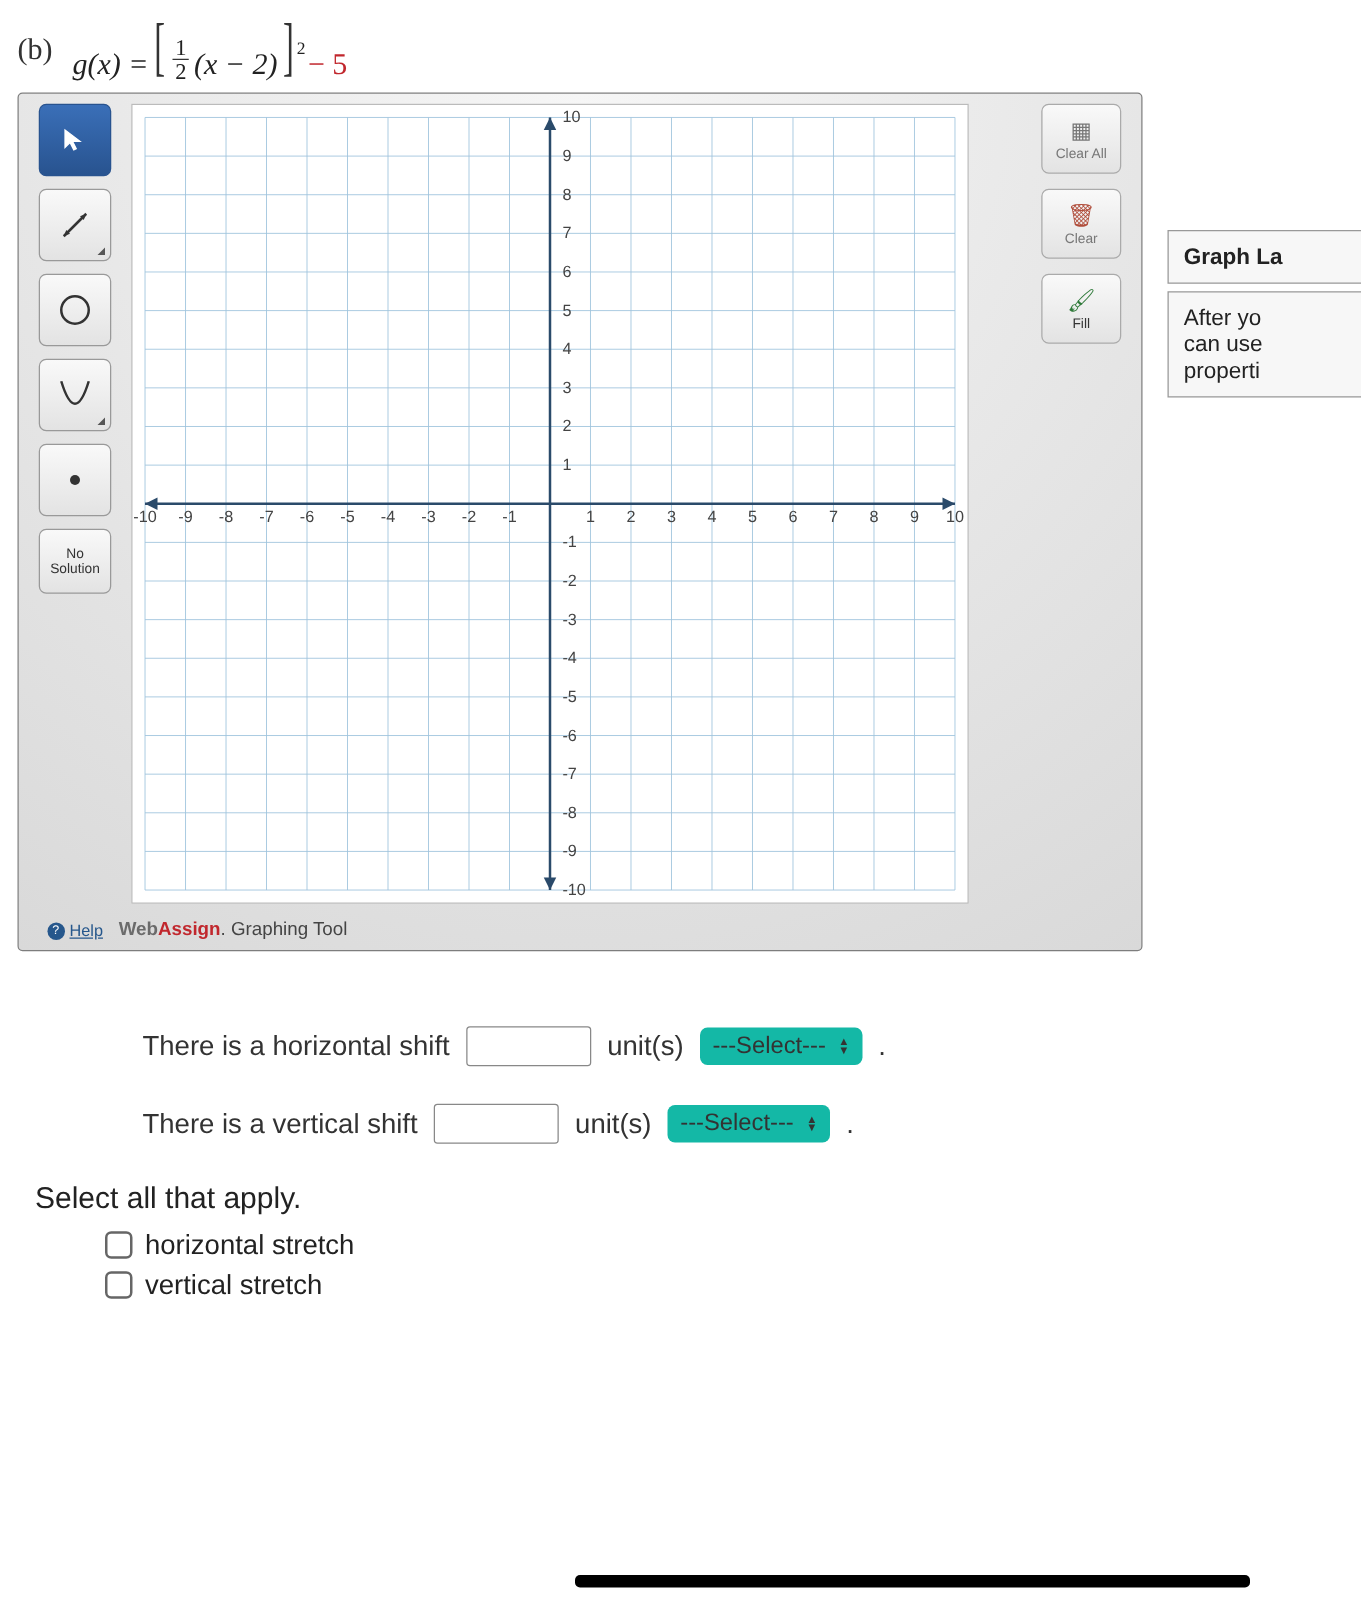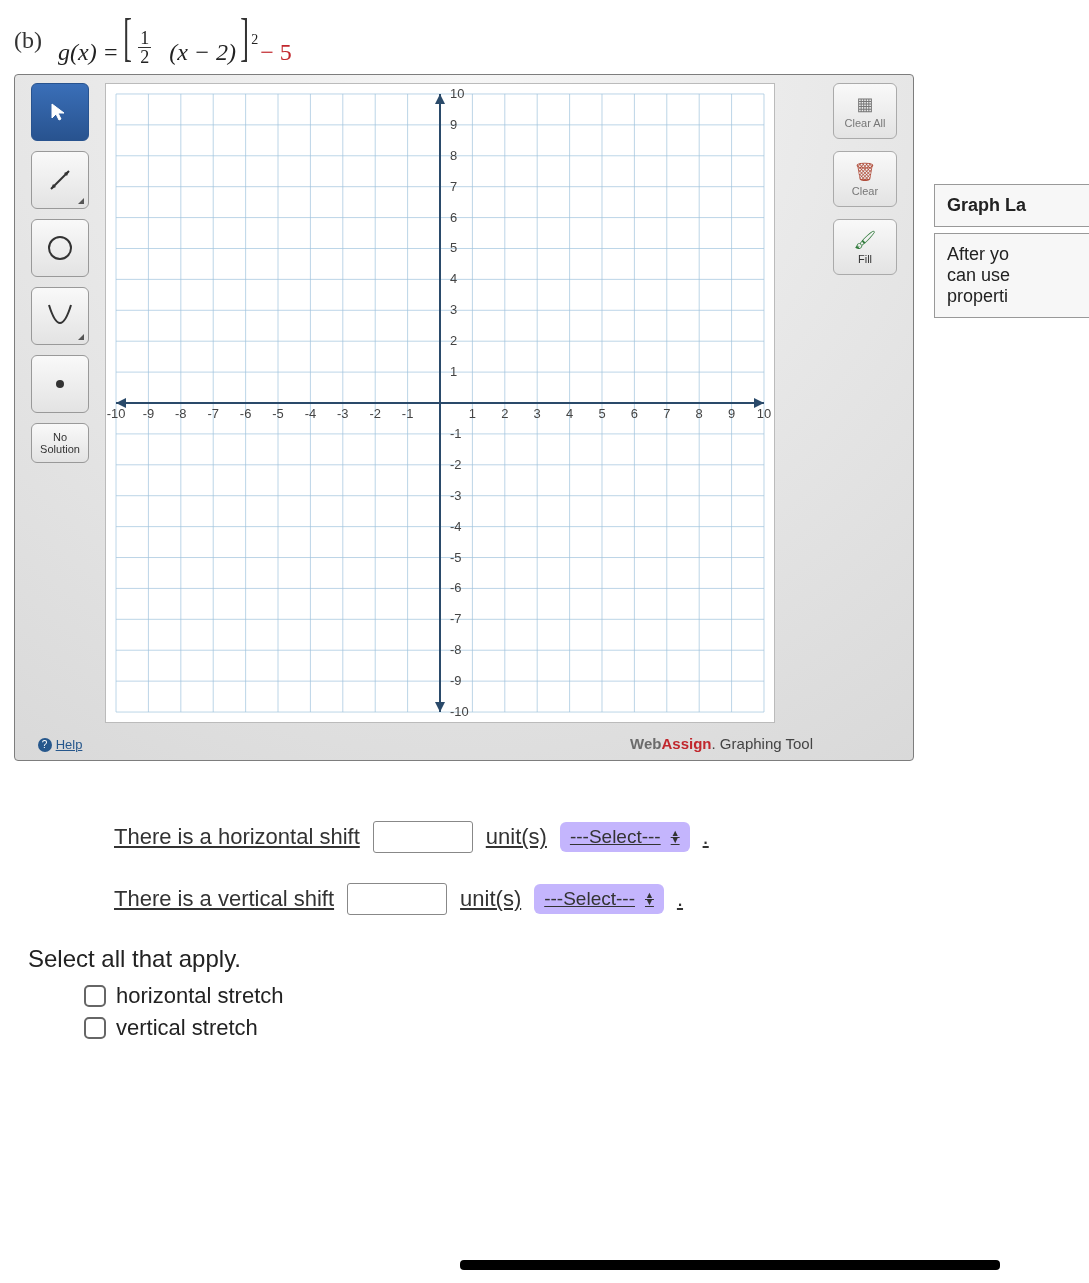--- a/index.html
+++ b/index.html
@@ -36,21 +36,21 @@
   .fraction {
     display:inline-flex;
     flex-direction:column;
     align-items:center;
     vertical-align:middle;
     margin:0 2px;
     font-size:18px;
   }
   .fraction .num { border-bottom:1px solid #333; padding:0 2px; line-height:18px;}
   .fraction .den { padding:0 2px; line-height:18px;}
-  .eq-rest { margin-left:16px; }
+  .eq-rest { margin-left:2px; }
   .sup { font-size:14px; position:relative; top:-18px; left:-2px;}
   .red { color:#c1272d; }
 
   
   .tool-outer {
     width: 900px;
     border:1px solid #7d7d7d;
     border-top:1px solid #7d7d7d;
     border-radius:4px;
     background:#e8e8e8;
@@ -70,21 +70,21 @@
     color:#333;
     cursor:pointer;
     position:relative;
   }
   .tool-btn.selected { background: linear-gradient(#3a6fb8,#28538f); color:#fff; border-color:#28538f;}
   .tool-btn .corner {
     position:absolute; right:4px; bottom:4px;
     border-right:6px solid #555; border-top:6px solid transparent;
   }
   .no-sol {
-    width:58px; height:40px;
+    width:58px; height:52px;
     background:linear-gradient(#f9f9f9,#e3e3e3);
     border:1px solid #999; border-radius:6px;
     font-size:11px; color:#333;
     display:flex; flex-direction:column; align-items:center; justify-content:center;
     cursor:pointer;
   }
   .help-link {
     margin-top:auto;
     font-size:13px; color:#26578c; text-decoration:underline;
     display:flex; align-items:center; gap:4px;
@@ -101,21 +101,21 @@
   .graph-area {
     background:#fff;
     width: 670px;
     height: 640px;
     margin: 0 10px;
     position:relative;
     border:1px solid #bbb;
   }
   .graph-svg { width:100%; height:100%; display:block; }
   .brand {
-    text-align:right;
+    text-align:left;
     font-size:15px;
     color:#444;
     margin:12px 14px 0 0;
   }
   .brand .wa1 { color:#6b6b6b; font-weight:bold; }
   .brand .wa2 { color:#c1272d; font-weight:bold; }
 
   .right-tools { width:76px; display:flex; flex-direction:column; gap:12px; align-items:center;}
   .action-btn {
     width:64px; height:56px;
@@ -138,28 +138,28 @@
   .side-panel {
     border:1px solid #999;
     background:#f7f7f7;
     padding:10px 12px;
     font-size:18px;
     color:#222;
   }
 
   
   .form-area { padding: 0 0 0 100px; font-size:22px; color:#333; }
-  .form-row { margin: 10px 0 30px 0; display:flex; align-items:center; flex-wrap:wrap; gap:13px;text-decoration:underline;}
+  .form-row { margin: 10px 0 30px 0; display:flex; align-items:center; flex-wrap:wrap; gap:13px;}
   .num-input {
     width:100px; height:32px;
     border:1px solid #888; border-radius:3px;
     background:#fff; font-size:16px; padding:0 6px;
   }
   .select-pill {
-    background:#c4b5fd;
+    background:#14b8a6;
     border-radius:6px;
     padding:4px 10px;
     font-size:19px;
     color:#333;
     display:inline-flex; align-items:center; gap:6px;
     cursor:pointer;
   }
   .updown {
     display:inline-flex; flex-direction:column; font-size:9px; line-height:7px; margin-left:4px;
   }

